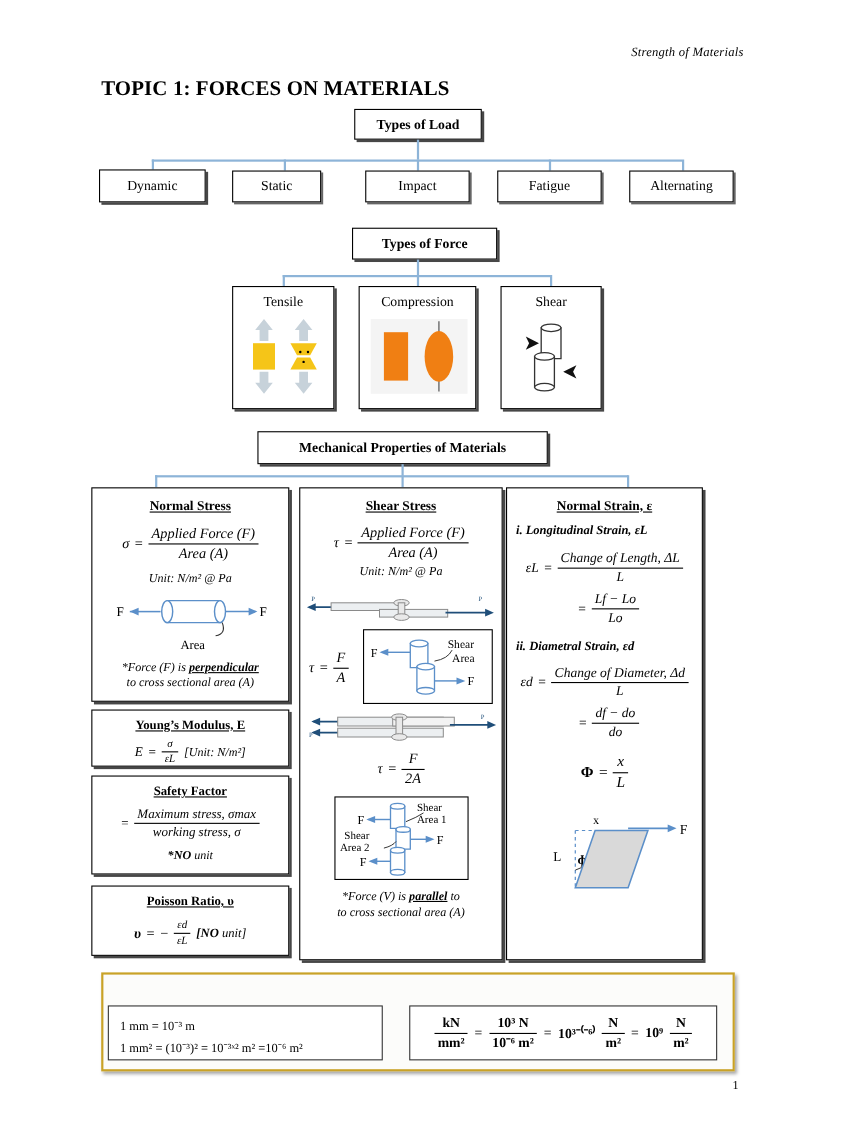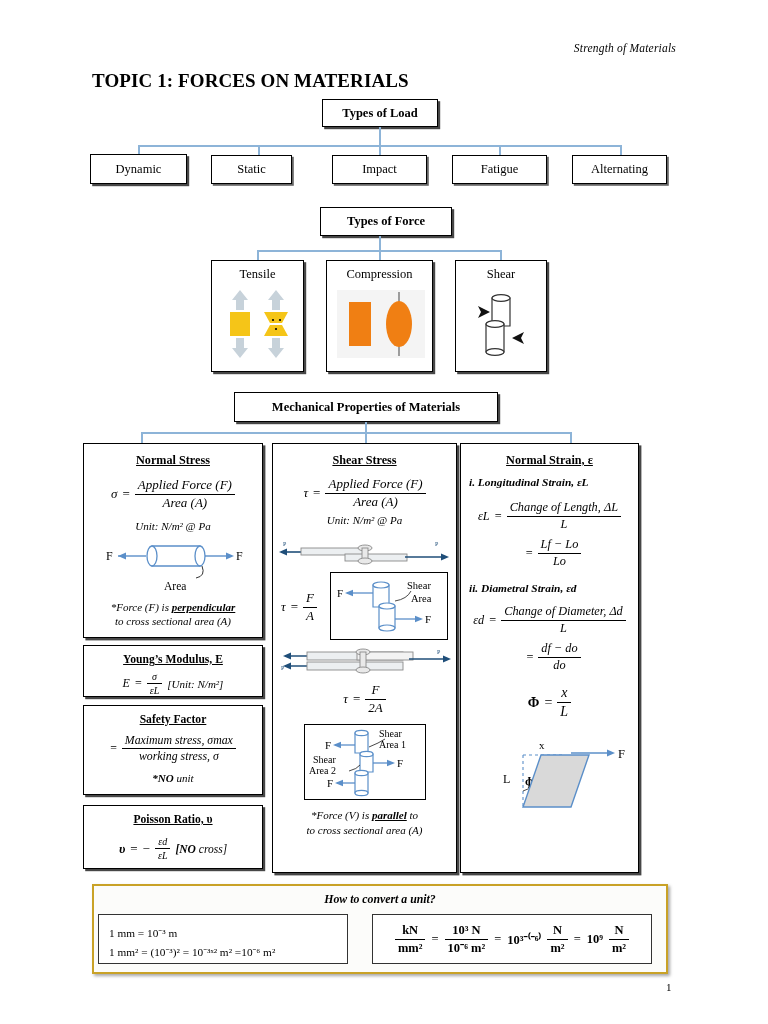--- a/index.html
+++ b/index.html
@@ -290,21 +290,21 @@
     <div class="eqrow" style="margin-top:9px; font-size:13px;">
       <span class="mathi b">υ</span>
       <span>=</span>
       <span>−</span>
       <span class="frac mathi" style="font-size:10px;">
         <span class="num">εd</span>
         <span class="den">εL</span>
       </span>
       <span style="font-size:11.5px;" class="mathi">
         <span class="b">[NO</span>
-        <span>cross]</span>
+        <span>unit]</span>
       </span>
     </div>
   </div>
 
   <div class="prop-col" style="left:272px; top:443px; width:185px; height:430px;">
     <div class="prop-head">Shear Stress</div>
 
     <div class="eqrow" style="margin-top:8px; font-size:13px;">
       <span class="mathi">τ</span>
       <span>=</span>
@@ -490,21 +490,20 @@
         <polygon points="80,24 128,24 110,76 62,76" fill="#d9d9d9" stroke="#5b8fc9" stroke-width="1.4"></polygon>
 
         <line x1="110" y1="22" x2="150" y2="22" stroke="#5b8fc9" stroke-width="1.5"></line>
         <polygon points="154,22 146,18.5 146,25.5" fill="#5b8fc9"></polygon>
         <text x="157" y="27" font-size="12.5" font-family="Liberation Serif, serif">F</text>
       </svg>
     </div>
   </div>
 
   <div class="convert-outer">
-    <div class="convert-title">How to convert a unit?</div>
 
     <div class="convert-card" style="left:4px; top:28px; width:250px; height:50px; padding:8px 10px;">
       <div style="font-size:11.3px; line-height:1.9;">1 mm = 10⁻³ m</div>
       <div style="font-size:11.3px;">1 mm² = (10⁻³)² = 10⁻³ˣ² m² =10⁻⁶ m²</div>
     </div>
 
     <div class="convert-card" style="left:278px; top:28px; width:280px; height:50px; display:flex; align-items:center; justify-content:center;">
       <div class="eqrow" style="font-size:12.5px; gap:6px;">
         <span class="frac b">
           <span class="num">kN</span>

